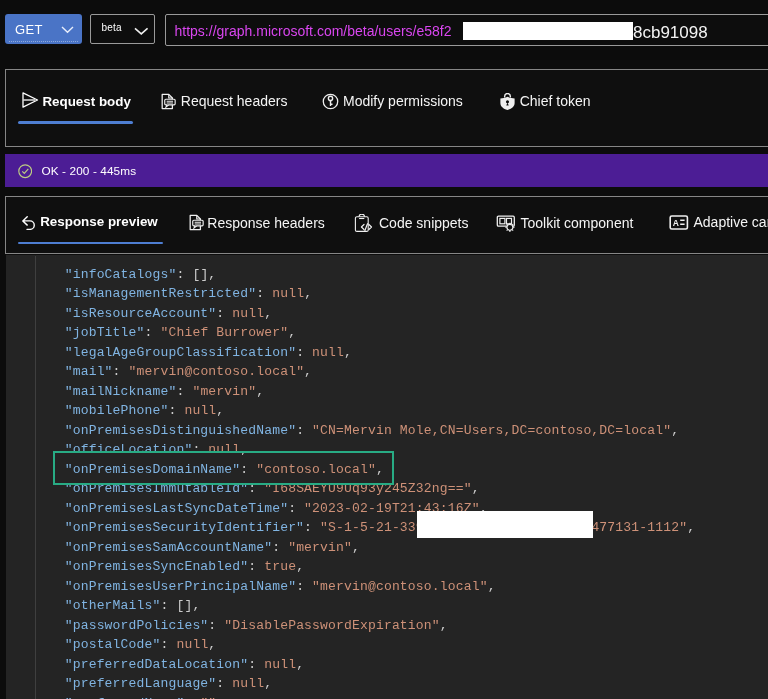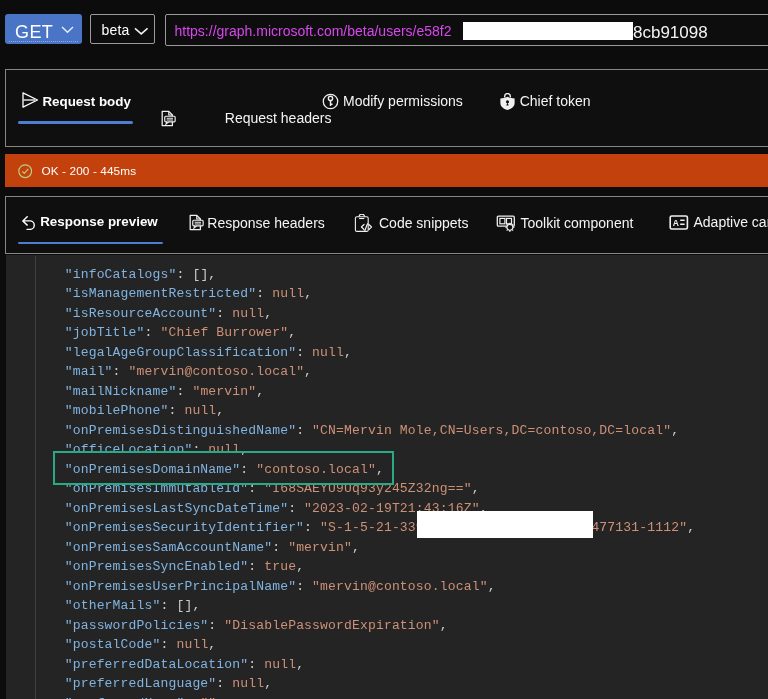--- a/index.html
+++ b/index.html
@@ -2,41 +2,41 @@
 <html><head>
 <meta charset="utf-8">
 <style>
   * { margin:0; padding:0; box-sizing:border-box; }
   html,body { width:768px; height:699px; background:#0c0c0c; overflow:hidden; }
   body { font-family:"Liberation Sans", sans-serif; position:relative; }
   .abs { position:absolute; }
 
   
   #btn-get { left:5px; top:14px; width:77px; height:30px; background:#4a74c6; border-radius:3px; }
-  #btn-get .lbl { position:absolute; left:10px; top:7.5px; color:#fff; font-size:18px; font-weight:400; letter-spacing:.4px;}
+  #btn-get .lbl { position:absolute; left:10px; top:7.5px; color:#fff; font-size:13px; font-weight:400; letter-spacing:.4px;}
   #beta { left:89.5px; top:14px; width:65px; height:30px; background:#0d0d0d; border:1px solid #9a9a9a; border-radius:2px; }
-  #beta .lbl { position:absolute; left:11px; top:6.5px; color:#fff; font-size:14px; letter-spacing:.2px; }
+  #beta .lbl { position:absolute; left:11px; top:6.5px; color:#fff; font-size:10px; letter-spacing:.2px; }
   #url { left:164.5px; top:14px; width:612px; height:32px; background:#0d0d0d; border:1px solid #9a9a9a; border-radius:2px; }
   #url .t1 { position:absolute; left:9px; top:7.5px; color:#d946ef; font-size:14px; white-space:pre; }
   #url .t2 { position:absolute; left:467.5px; top:7.5px; color:#f3f3f3; font-size:17px; }
   #url-redact { left:463px; top:22px; width:169.5px; height:17.5px; background:#ffffff; }
 
   
   .panel { background:#0f0f0f; border:1px solid #868686; }
   #req-box { left:4.5px; top:68.5px; width:766px; height:78px; }
   #res-box { left:5px; top:195.5px; width:766px; height:58px; }
 
   .tab { position:absolute; display:flex; align-items:center; color:#f5f5f5; font-size:14px; white-space:nowrap; }
   .tab svg { flex:0 0 auto; }
   .tab .txt { margin-left:5px; }
   .tab.active { font-weight:700; color:#ffffff; font-size:13.4px; }
   .underline { position:absolute; height:2.8px; background:#4e7ed2; border-radius:2px; }
 
   
-  #status { left:5px; top:154px; width:763px; height:33px; background:#c2410c; }
+  #status { left:5px; top:154px; width:763px; height:33px; background:#4c1d95; }
   #status .txt { position:absolute; left:36.5px; top:10px; color:#ffffff; font-size:11.8px; letter-spacing:.1px; }
 
   
   #editor { left:6px; top:255px; width:762px; height:444px; background:#242424; }
   #guide { left:34.5px; top:256px; width:1px; height:443px; background:#3f3f3f; }
   #code { left:32.8px; top:264.5px; font-family:"Liberation Mono", monospace; font-size:13.05px; letter-spacing:0.15px; line-height:19.5px; white-space:pre; color:#cccccc; }
   .k { color:#80b4e2; }
   .v { color:#ce9178; }
   #hl { left:53px; top:451.2px; width:341px; height:34.3px; border:2.2px solid #28ab84; }
   #json-redact { left:417px; top:510.5px; width:175.5px; height:27.5px; background:#ffffff; }
@@ -65,21 +65,21 @@
 
   <div class="abs panel" id="req-box">
     <div class="tab active" style="left:15.9px; top:23px;justify-content:space-between;">
       <svg style="position:relative; top:-1.5px" width="18" height="18" viewBox="0 0 18 18">
         <path d="M2 1.9 L16.5 9 L2 16.1 Z" fill="none" stroke="#fff" stroke-width="1.3" stroke-linejoin="round"></path>
         <path d="M2.4 9 H14" stroke="#fff" stroke-width="1.3"></path>
       </svg>
       <span class="txt" style="margin-left:3px">Request body</span>
     </div>
     <div class="underline" style="left:12.5px; top:51.5px; width:114.5px;"></div>
-    <div class="tab" style="left:153.3px; top:40px;gap:44px;">
+    <div class="tab" style="left:153.3px; top:23px;">
       <svg width="17" height="17" viewBox="0 0 16 16">
         <path d="M3 1.3 h6.2 l3.4 3.4 V14.7 h-9.6 z" fill="none" stroke="#f0f0f0" stroke-width="1.2" stroke-linejoin="round"></path>
         <path d="M9.2 1.3 V4.7 H12.6" fill="none" stroke="#f0f0f0" stroke-width="1.1"></path>
         <rect x="5.4" y="5.9" width="9.8" height="5.2" rx="1" fill="#0f0f0f" stroke="#f0f0f0" stroke-width="1.1"></rect>
         <path d="M7.2 7.7 H13.2 M7.2 9.4 H13.2" stroke="#f0f0f0" stroke-width="1"></path>
         <path d="M7.4 11.1 L6.6 13.2 L9.2 11.1" fill="#0f0f0f" stroke="#f0f0f0" stroke-width="1"></path>
       </svg>
       <span class="txt" style="margin-left:5px">Request headers</span>
     </div>
     <div class="tab" style="left:316.5px; top:23px;">

